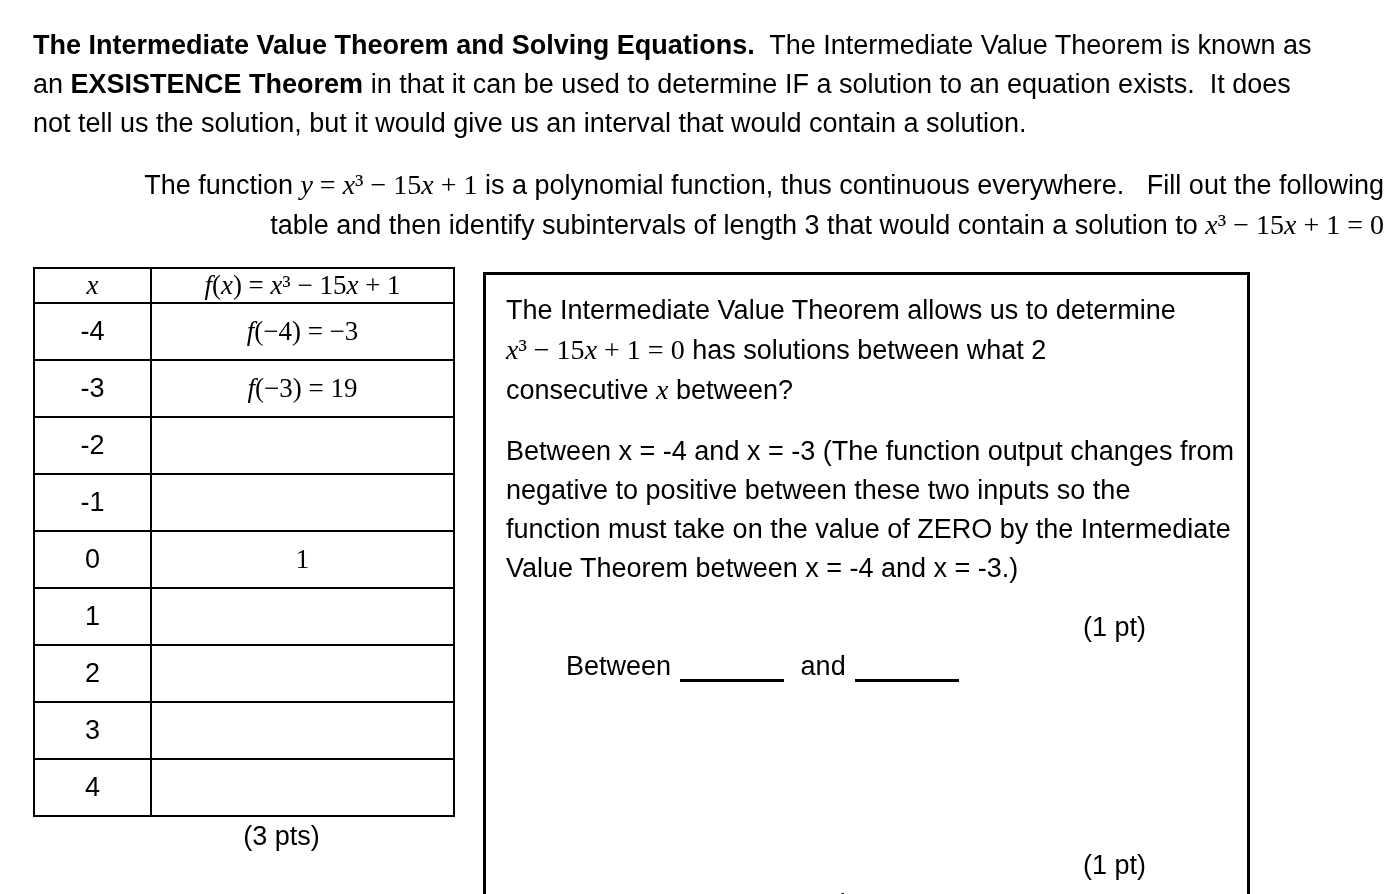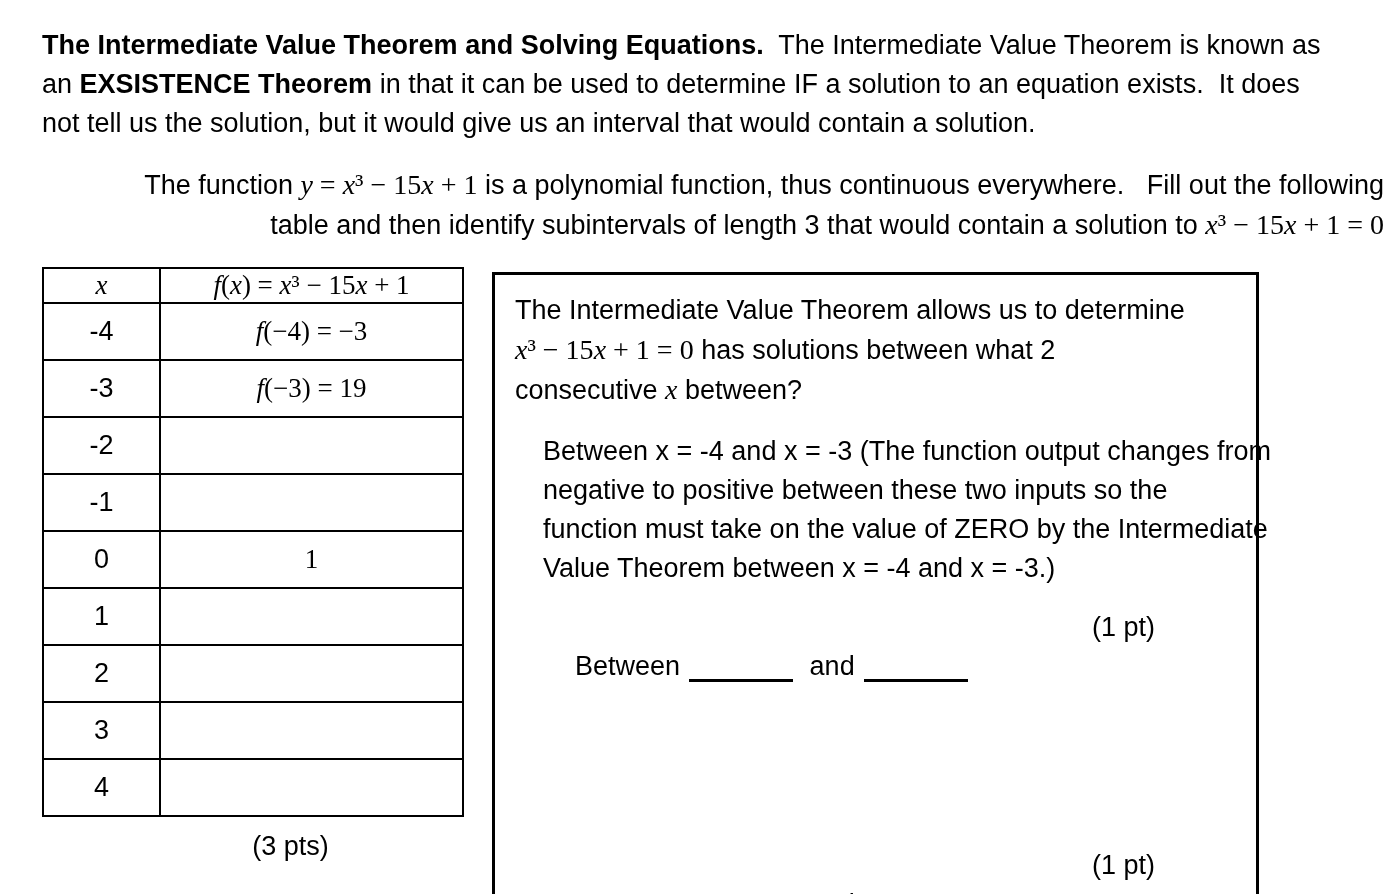--- a/index.html
+++ b/index.html
@@ -3,50 +3,50 @@
 <meta charset="utf-8">
 <style>
   html, body { margin:0; padding:0; background:#ffffff; }
   body {
     width:1384px; height:894px; overflow:hidden;
     font-family:"Liberation Sans", sans-serif;
     color:#000000;
   }
   .page {
     position:relative; width:1384px; height:744px;
-    padding:26px 0 0 42px; box-sizing:border-box;
+    padding:26px 0 0 33px; box-sizing:border-box;
   }
   .line { white-space:pre; font-size:27px; line-height:39px; }
   .intro strong { font-weight:700; }
   .math, .math i { font-family:"Liberation Serif", serif; }
   .math { font-size:28px; }
   .setup { margin-top:22px;text-align:right; }
   .main-row { display:flex; align-items:flex-start; gap:28px; margin-top:22px; }
 
   
   table.vals { border-collapse:collapse; }
   table.vals th, table.vals td {
     border:2px solid #000000; text-align:center; vertical-align:middle;
     font-size:27px; padding:0;
   }
   table.vals th { font-weight:400; height:33px; }
   table.vals td { height:55px; }
   .col-x  { width:115px; }
   .col-fx { width:301px;margin-top:20px; }
   .pts {
     width:422px; box-sizing:border-box; padding-left:75px;
-    text-align:center; font-size:27px; margin-top:14px; font-weight:400;
+    text-align:center; font-size:27px; margin-top:4px; font-weight:400;
   }
 
   
   .box {
     margin-top:5px; width:767px; min-height:535px; box-sizing:border-box;
     border:3px solid #000000; padding:16px 20px;
   }
-  .answer-para { margin-top:22px;margin-left:28px; }
+  .answer-para { margin-top:22px; }
   .between-row { position:relative; margin-top:20px; }
   .between-row.second { margin-top:82px; }
   .blank {
     display:inline-block; width:104px; height:26px;
     border-bottom:3px solid #000000; margin:0 9px;
     vertical-align:-7px;
   }
   .pt-badge { position:absolute; left:577px; top:0; white-space:pre; }
 </style>
 </head>

